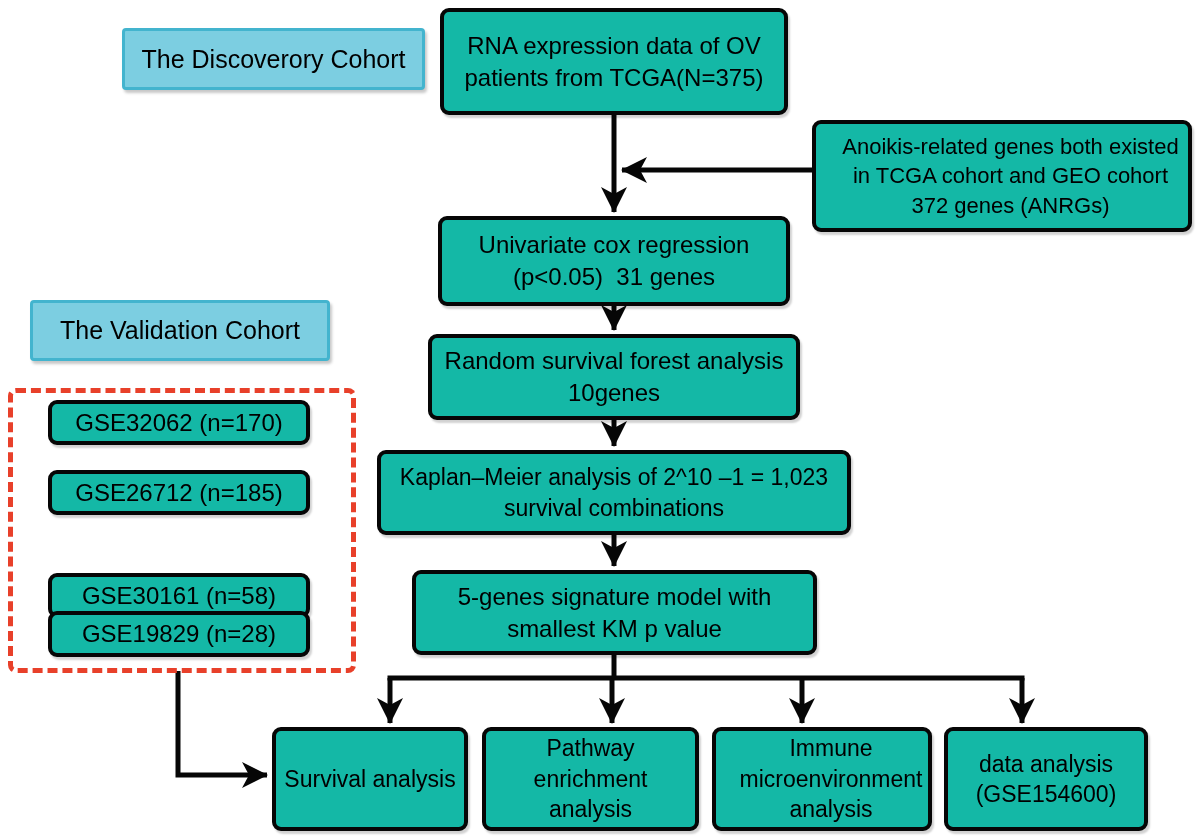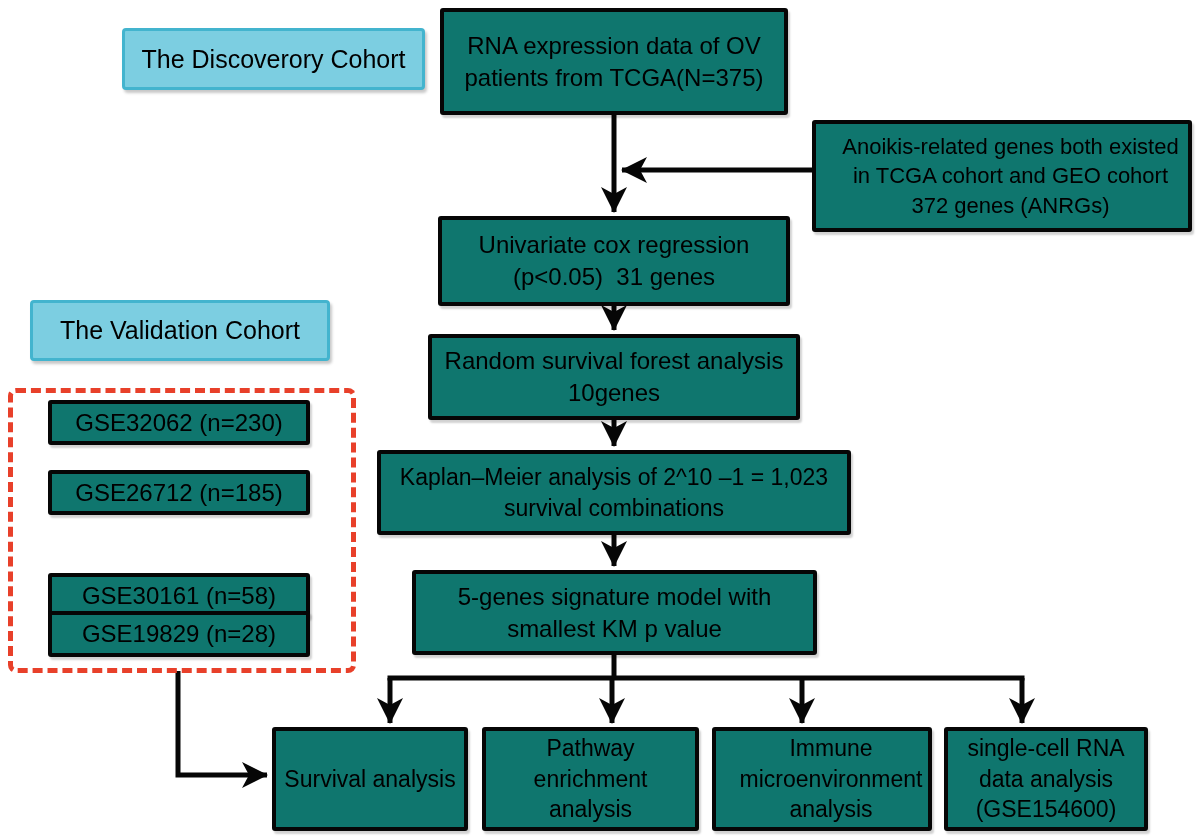--- a/index.html
+++ b/index.html
@@ -3,21 +3,21 @@
 <meta charset="utf-8">
 <style>
   html,body { margin:0; padding:0; background:#fff; }
   .canvas {
     position:relative; width:1200px; height:837px; background:#ffffff;
     font-family:Liberation Sans, sans-serif; color:#000; overflow:hidden;
   }
   svg.connectors { position:absolute; left:0; top:0; width:1200px; height:837px; pointer-events:none; }
 
   .flow-box {
-    position:absolute; background:#0f766e; border:4px solid #060606; border-radius:3px;
+    position:absolute; background:#14b8a6; border:4px solid #060606; border-radius:9px;
     display:flex; flex-direction:column; align-items:center; justify-content:center;
     text-align:left; font-size:23px; line-height:1.32;
     box-shadow:2px 3px 2px rgba(0,0,0,0.18);
     box-sizing:border-box;
   }
   .flow-box .line { white-space:nowrap; }
 
   .cohort-label {
     position:absolute; background:#7CCEE1; border:3px solid #43B4CE; border-radius:4px;
     display:flex; align-items:center; justify-content:center; font-size:25px;
@@ -108,21 +108,21 @@
   </div>
 
   <div class="flow-box box-model">
     <div class="line">5-genes signature model with</div>
     <div class="line">smallest KM p value</div>
   </div>
 
   <div class="dashed-outline"></div>
 
   <div class="flow-box gse-box gse-1">
-    <div class="line">GSE32062 (n=230)</div>
+    <div class="line">GSE32062 (n=170)</div>
   </div>
   <div class="flow-box gse-box gse-2">
     <div class="line">GSE26712 (n=185)</div>
   </div>
   <div class="flow-box gse-box gse-3">
     <div class="line">GSE30161 (n=58)</div>
   </div>
   <div class="flow-box gse-box gse-4">
     <div class="line">GSE19829 (n=28)</div>
   </div>
@@ -137,18 +137,17 @@
     <div class="line">analysis</div>
   </div>
 
   <div class="flow-box box-immune">
     <div class="line">Immune</div>
     <div class="line">microenvironment</div>
     <div class="line">analysis</div>
   </div>
 
   <div class="flow-box box-scrna">
-    <div class="line">single-cell RNA</div>
     <div class="line">data analysis</div>
     <div class="line">(GSE154600)</div>
   </div>
 
 </div>
 
 </body></html>

